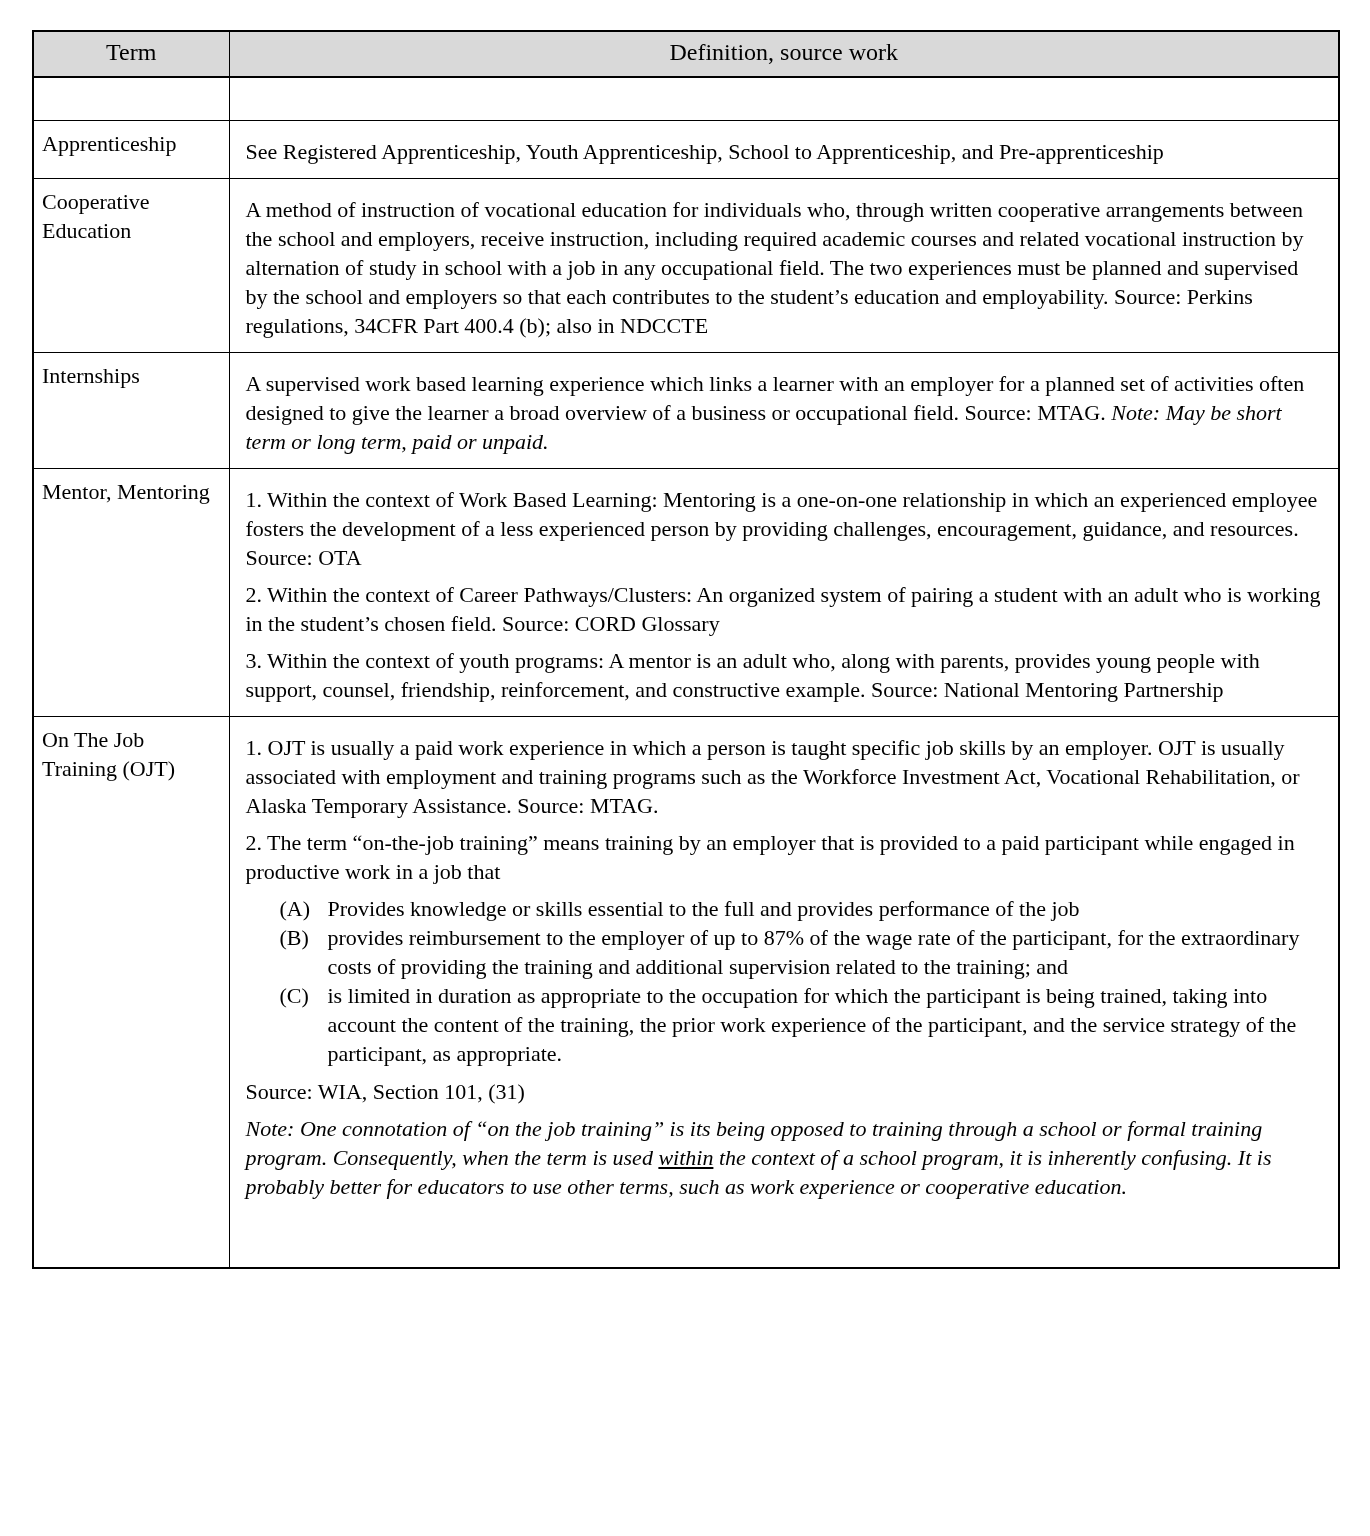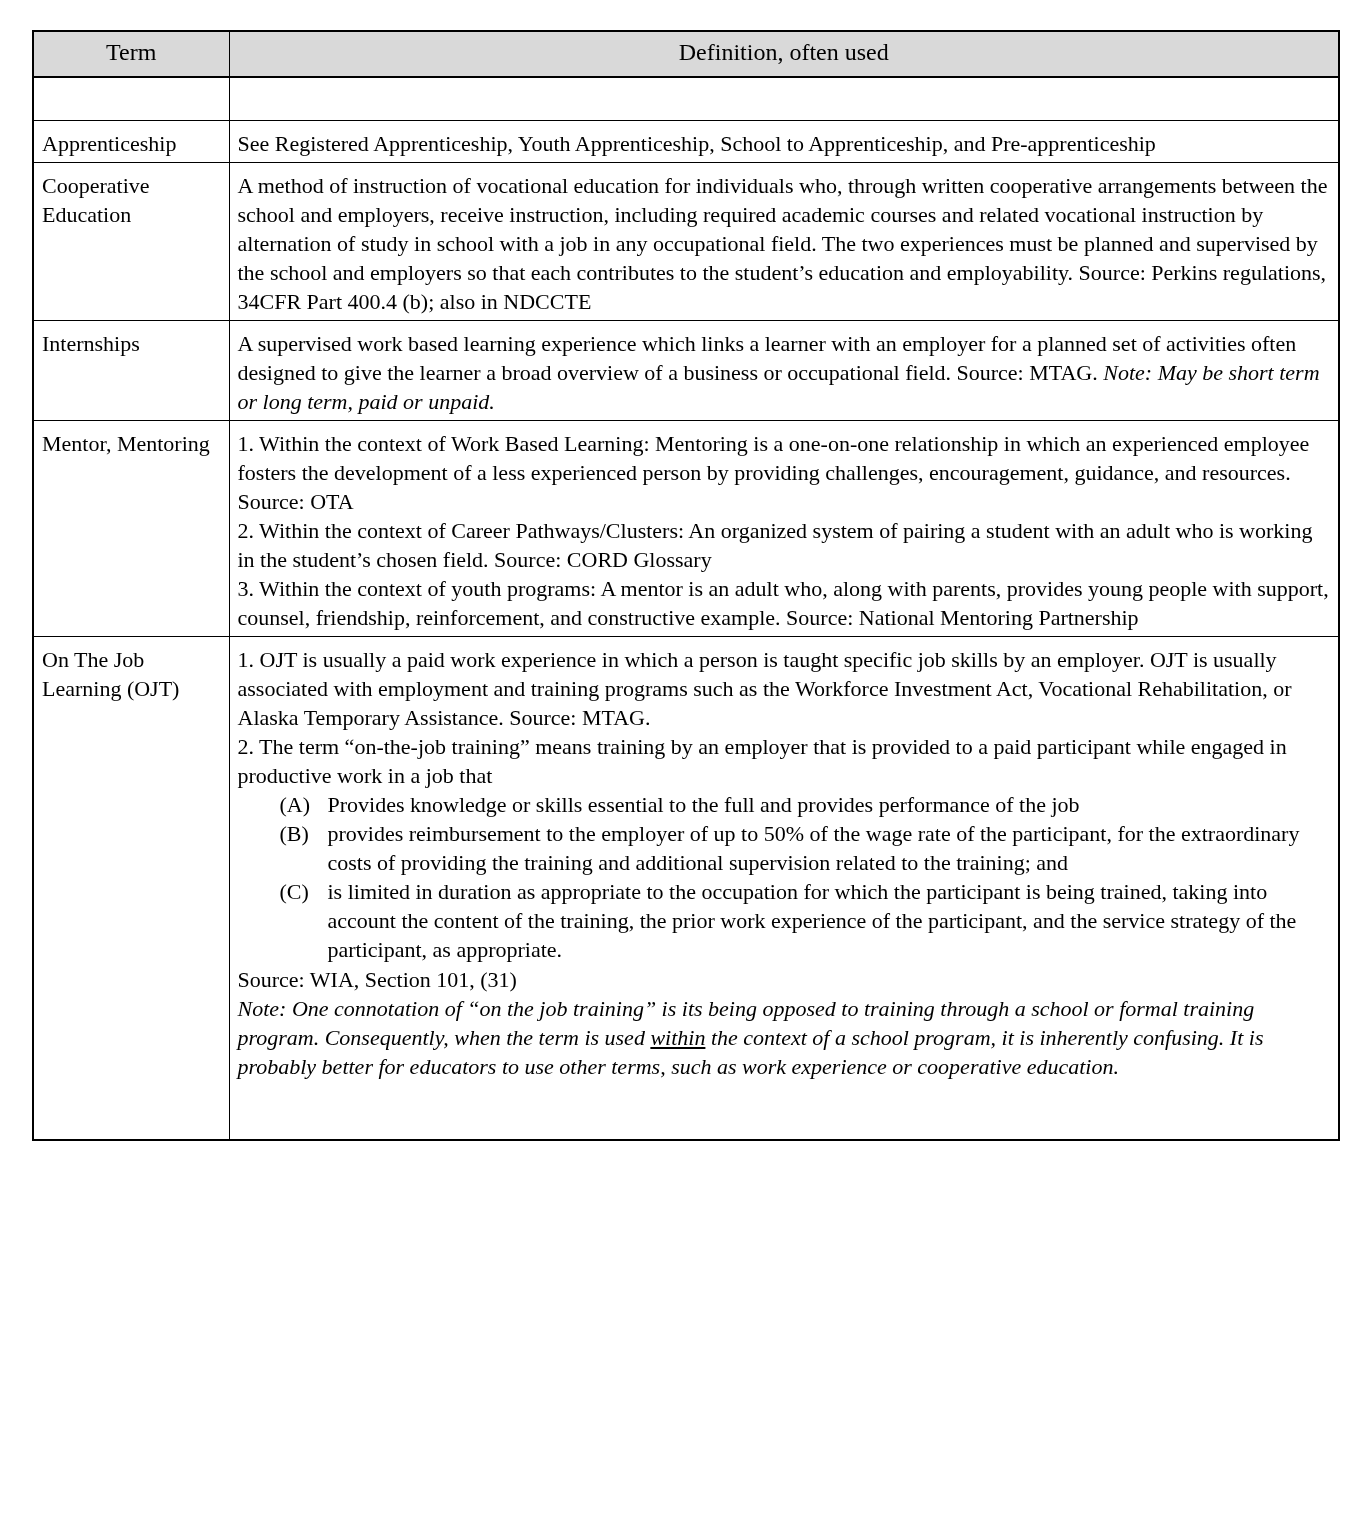--- a/index.html
+++ b/index.html
@@ -47,21 +47,21 @@
     padding: 5px 6px 7px 6px;
     border-bottom: 2px solid #000;
   }
   tr.spacer-row td {
     height: 30px;
   }
   td.term-cell {
     white-space: normal;
   }
   td.def-cell p {
-    margin: 0;
+    margin: 8px;
   }
   .italic { font-style: italic; }
   .underline { text-decoration: underline; }
 
   
   .sublist {
     margin: 0;
     padding: 0;
     list-style: none;
   }
@@ -95,21 +95,21 @@
 
   <table class="glossary">
     <colgroup>
       <col class="term-col">
       <col class="def-col">
     </colgroup>
 
     <thead>
       <tr>
         <th>Term</th>
-        <th>Definition, often used</th>
+        <th>Definition, source work</th>
       </tr>
     </thead>
 
     <tbody>
 
       <tr class="spacer-row">
         <td class="term-cell"></td>
         <td class="def-cell"></td>
       </tr>
 
@@ -139,33 +139,33 @@
       <tr>
         <td class="term-cell">Mentor, Mentoring</td>
         <td class="def-cell">
           <p>1.  Within the context of Work Based Learning:  Mentoring is a one-on-one relationship in which an experienced employee fosters the development of a less experienced person by providing challenges, encouragement, guidance, and resources.  Source:  OTA</p>
           <p>2.  Within the context of Career Pathways/Clusters:  An organized system of pairing a student with an adult who is working in the student’s chosen field.  Source:  CORD Glossary</p>
           <p>3.  Within the context of youth programs:  A mentor is an adult who, along with parents, provides young people with support, counsel, friendship, reinforcement, and constructive example.  Source:  National Mentoring Partnership</p>
         </td>
       </tr>
 
       <tr>
-        <td class="term-cell">On The Job Learning (OJT)</td>
+        <td class="term-cell">On The Job Training (OJT)</td>
         <td class="def-cell">
           <p>1.  OJT is usually a paid work experience in which a person is taught specific job skills by an employer.  OJT is usually associated with employment and training programs such as the Workforce Investment Act, Vocational Rehabilitation, or Alaska Temporary Assistance.  Source:  MTAG.</p>
           <p>2.  The term “on-the-job training” means training by an employer that is provided to a paid participant while engaged in productive work in a job that</p>
 
           <ul class="sublist">
             <li>
               <span class="marker">(A)</span>
               <span class="itemtext">Provides knowledge or skills essential to the full and provides performance of the job</span>
             </li>
             <li>
               <span class="marker">(B)</span>
-              <span class="itemtext">provides reimbursement to the employer of up to 50% of the wage rate of the participant, for the extraordinary costs of providing the training and additional supervision related to the training; and</span>
+              <span class="itemtext">provides reimbursement to the employer of up to 87% of the wage rate of the participant, for the extraordinary costs of providing the training and additional supervision related to the training; and</span>
             </li>
             <li>
               <span class="marker">(C)</span>
               <span class="itemtext">is limited in duration as appropriate to the occupation for which the participant is being trained, taking into account the content of the training, the prior work experience of the participant, and the service strategy of the participant, as appropriate.</span>
             </li>
           </ul>
 
           <p>Source:  WIA, Section 101, (31)</p>
 
           <p class="italic"><span>Note</span><span>:  One connotation of “on the job training” is its being opposed to training through a school or formal training program.  Consequently, when the term is used </span><span class="underline">within</span><span> the context of a school program, it is inherently confusing.  It is probably better for educators to use other terms, such as work experience or cooperative education.</span></p>

